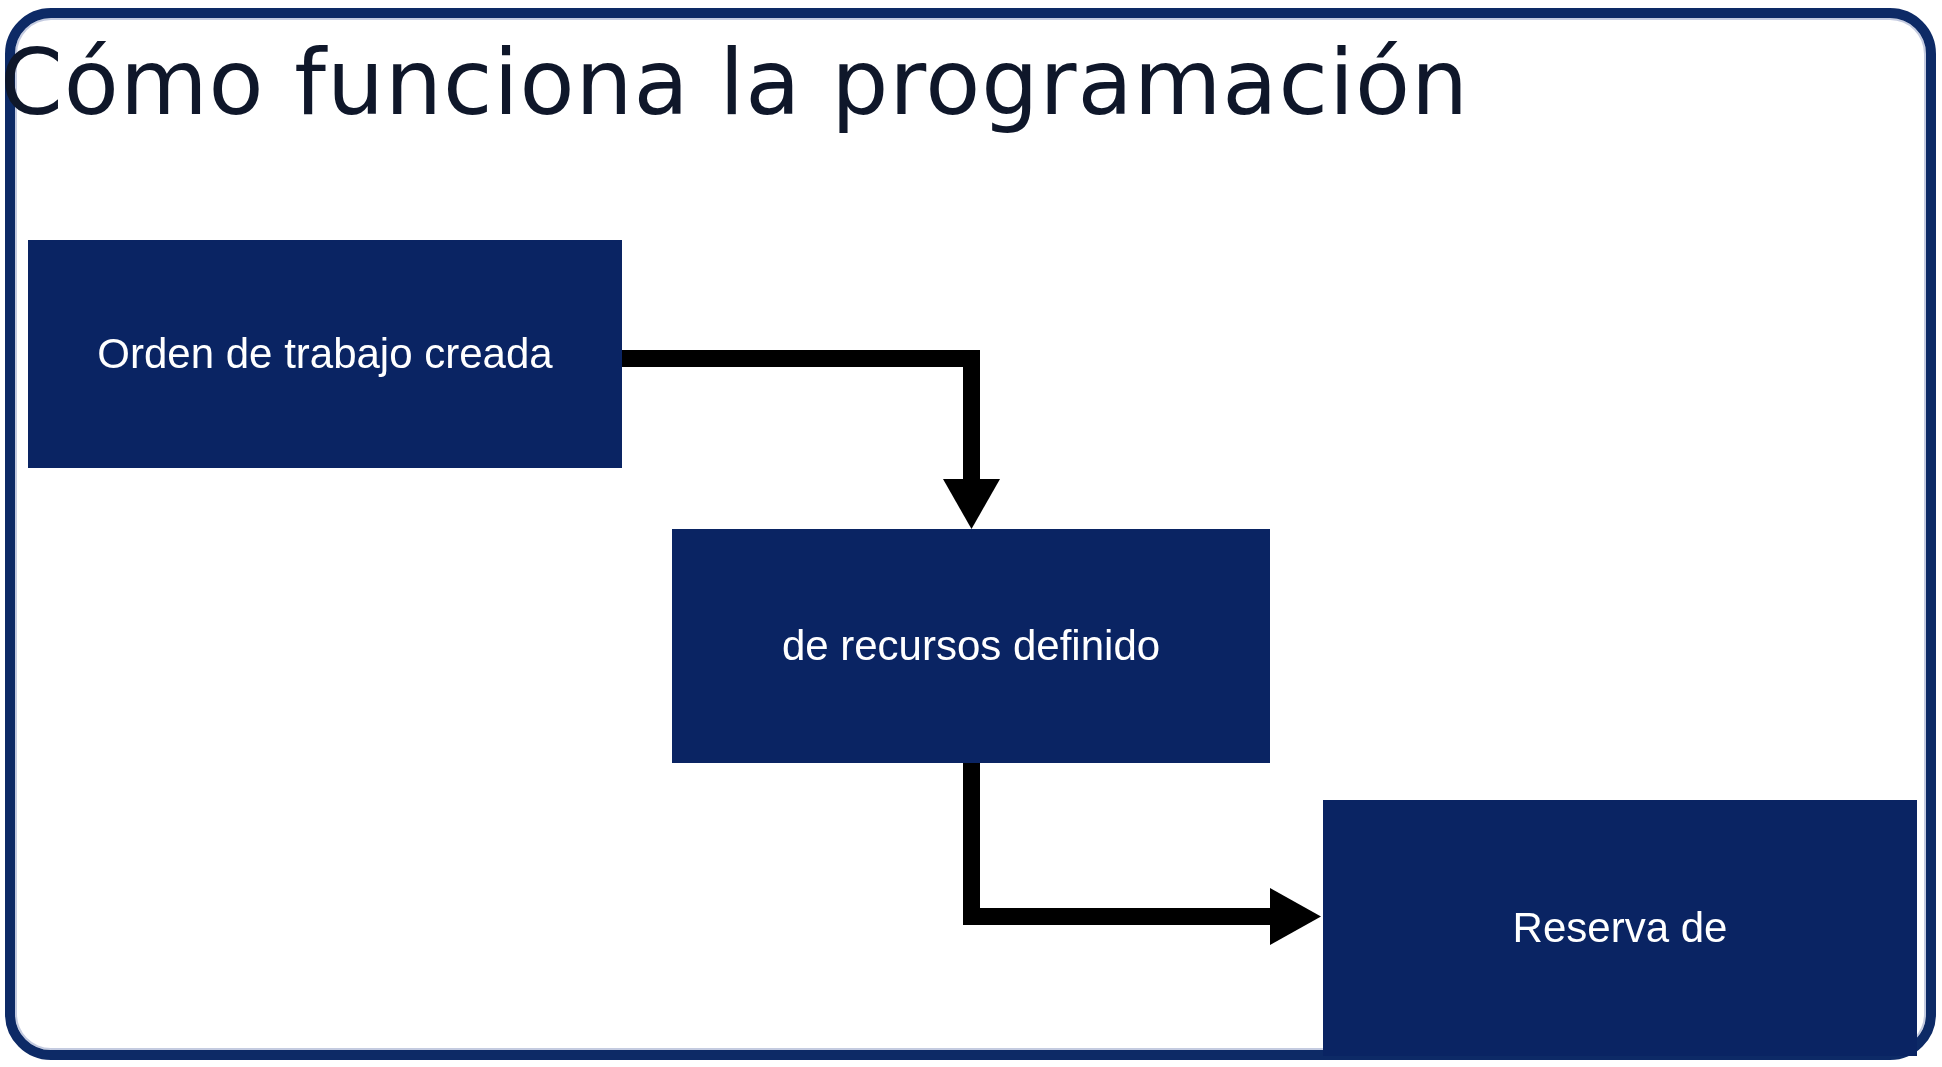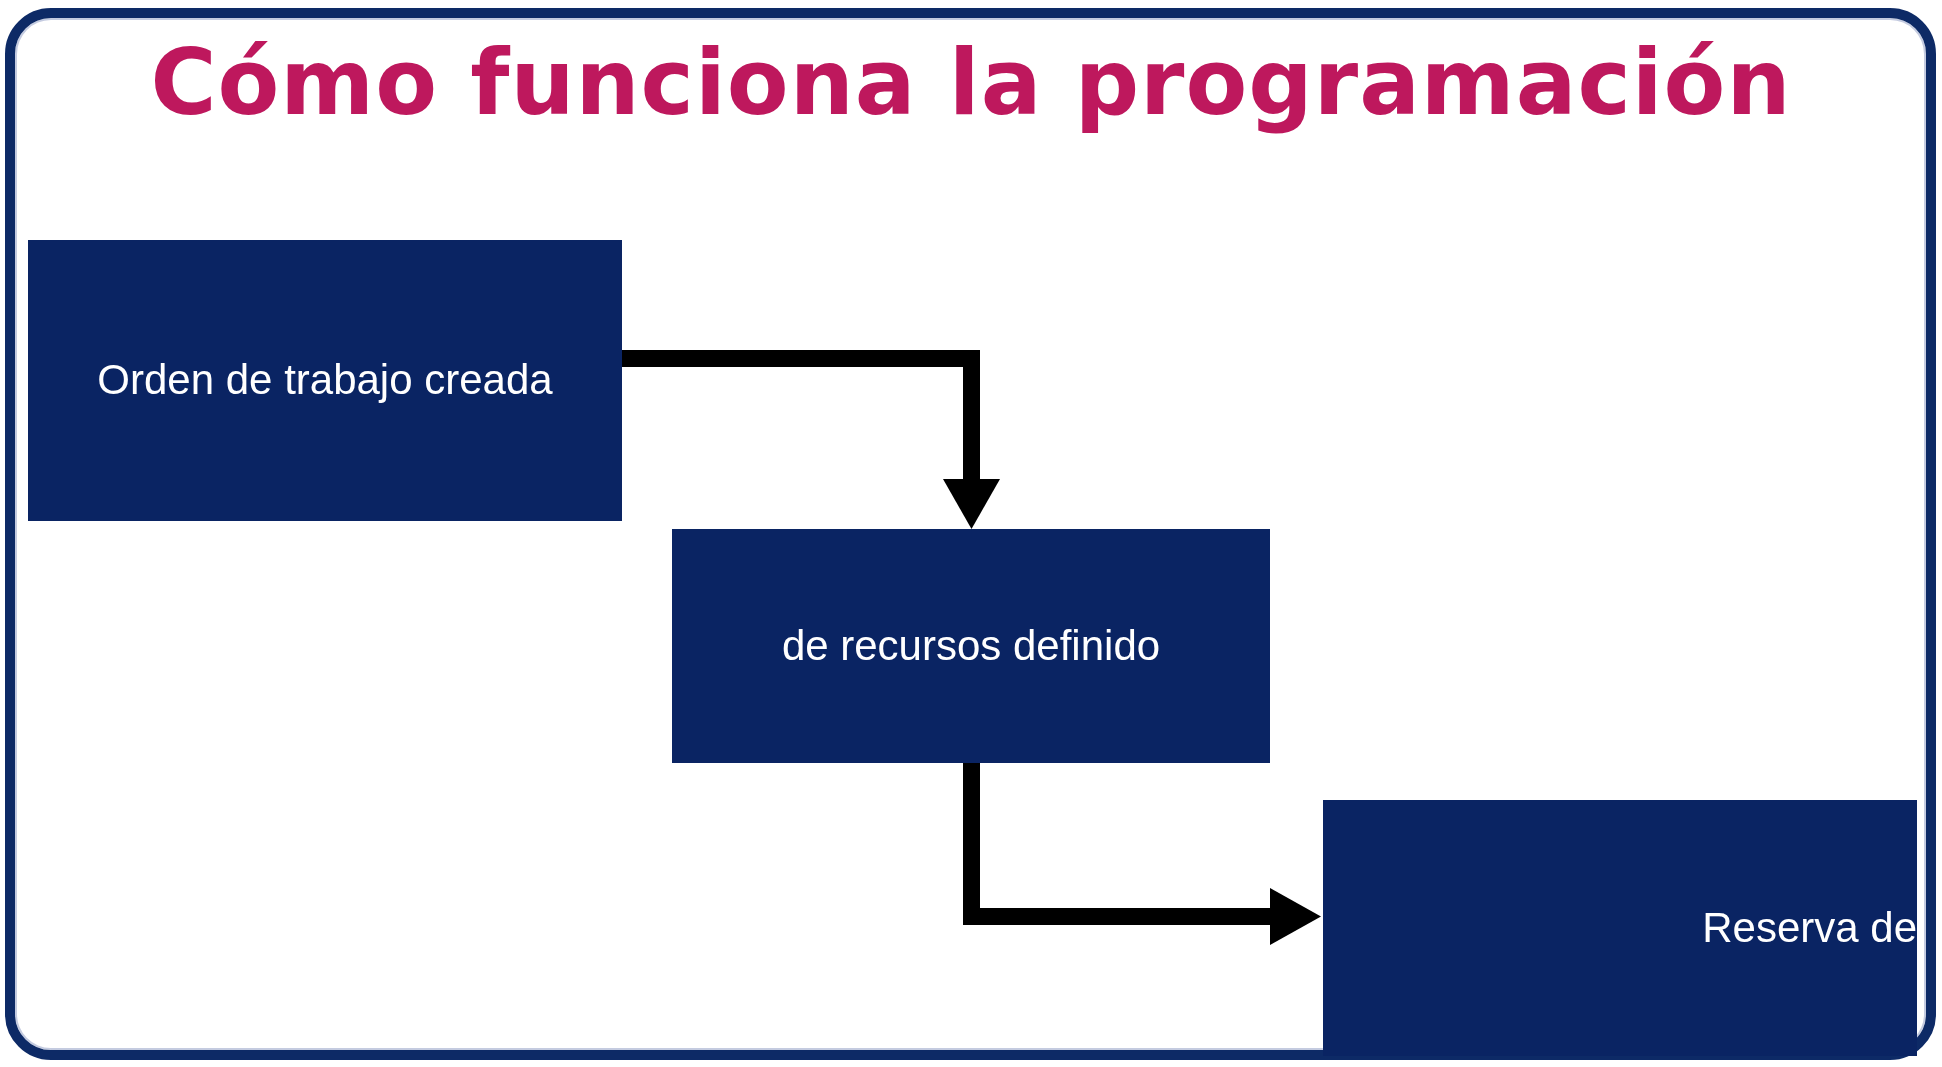--- a/index.html
+++ b/index.html
@@ -20,26 +20,25 @@
     width: 1931px; height: 1052px;
     border: 10px solid #0d2a66;
     border-radius: 46px;
     background: #ffffff;
     box-shadow: inset 0 0 0 2px rgba(176,186,214,0.75);
   }
   .title {
     position: absolute;
     left: 0; right: 0;
     top: 30px;
-    text-align: center;
     font-family: "DejaVu Sans", "Liberation Sans", sans-serif;
-    font-weight: 700;
+    font-weight: 400;
     font-size: 90px;
     letter-spacing: 1px;
-    color: #be185d;
+    color: #0f172a;
     white-space: nowrap;
   }
   .arrows {
     position: absolute;
     left: 0; top: 0;
     width: 1942px; height: 1067px;
     pointer-events: none;
   }
   .arrow-line {
     fill: none;
@@ -55,23 +54,23 @@
     color: #ffffff;
     display: flex;
     flex-direction: column;
     align-items: center;
     justify-content: center;
     text-align: center;
     font-size: 42px;
     line-height: 1.35;
   }
   .node span { display: block; white-space: nowrap; }
-  .node1 { left: 28px;   top: 240px; width: 594px; height: 281px; text-align: right; }
+  .node1 { left: 28px;   top: 240px; width: 594px; height: 228px; text-align: right; }
   .node2 { left: 672px;  top: 529px; width: 598px; height: 234px; }
-  .node3 { left: 1323px; top: 800px; width: 594px; height: 256px; align-items: flex-end; }
+  .node3 { left: 1323px; top: 800px; width: 594px; height: 256px; }
 </style>
 </head>
 <body>
 
 <div class="canvas">
 
   <div class="frame"></div>
 
   <h1 class="title">Cómo funciona la programación</h1>
 

